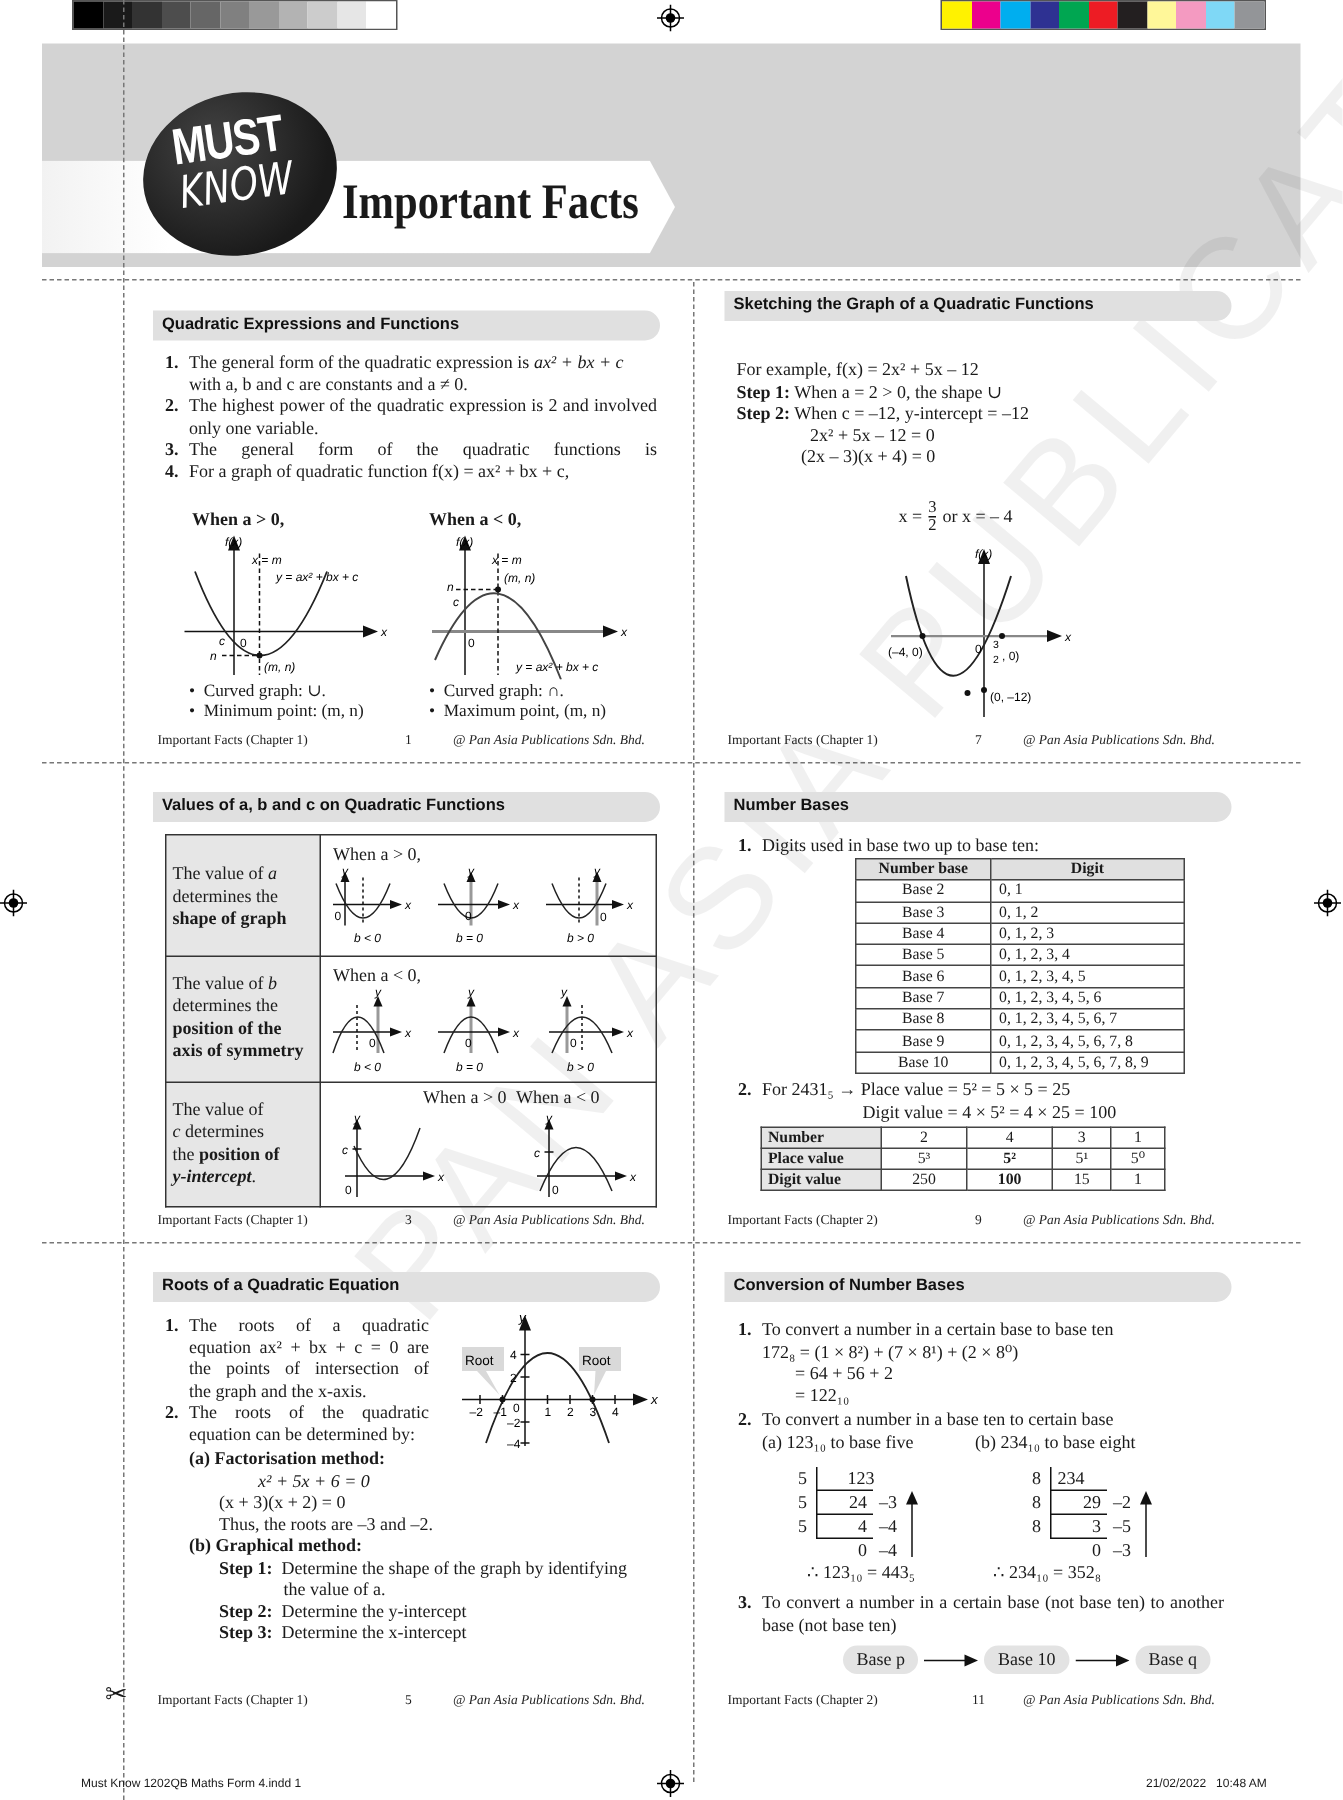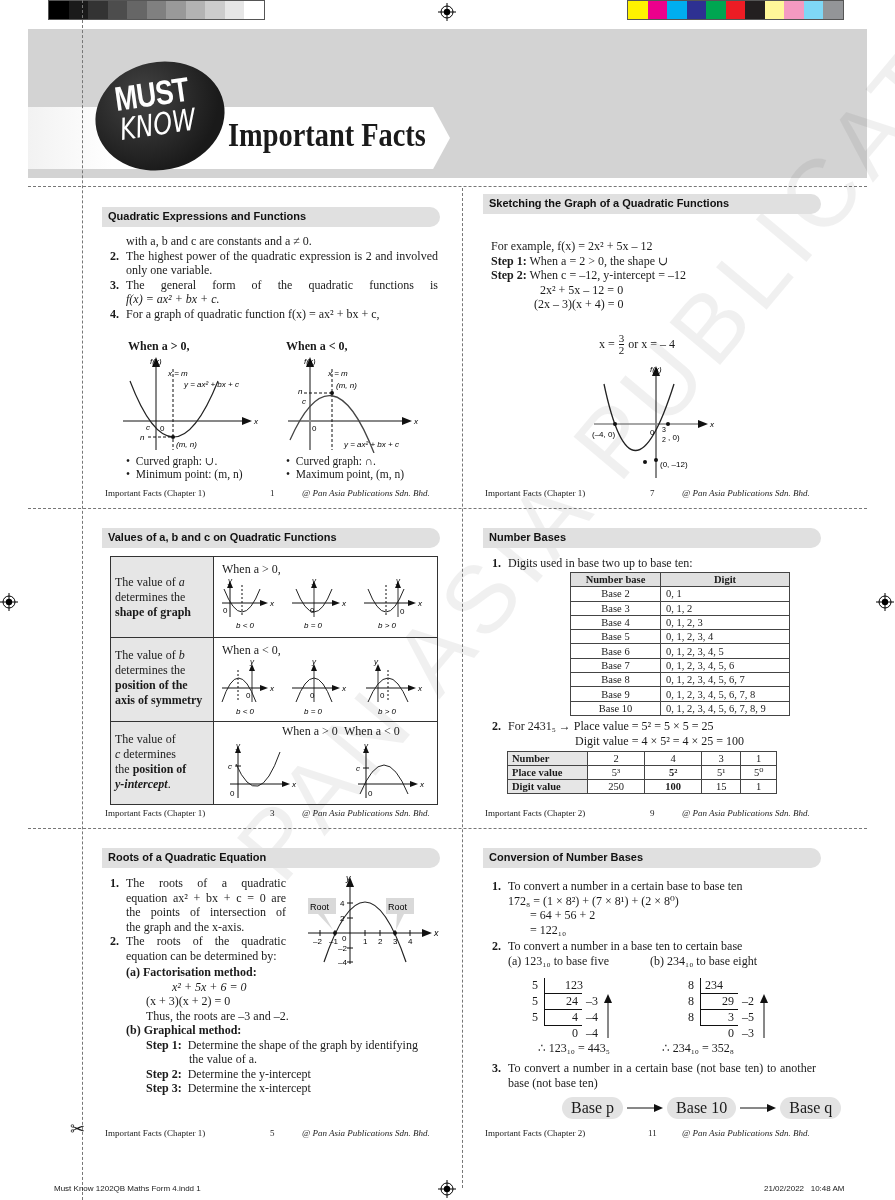--- a/index.html
+++ b/index.html
@@ -39,21 +39,21 @@
   table { border-collapse: collapse; }
   .nb td, .nb th { border: 1px solid #444; font-size: 10.5px; padding: 0 5px; height: 14.3px; line-height: 13px; }
   .nb th { background: #e0e0e0; font-weight: bold; }
   .nb td:first-child { text-align: center; }
   .pv td { border: 1px solid #444; font-size: 10.5px; height: 14px; line-height: 12px; text-align: center; }
   .pv td:first-child { text-align: left; font-weight: bold; background: #e6e6e6; padding-left: 4px; }
 
   .vtable td { border: 1px solid #333; vertical-align: top; }
   .vtable td.lab { background: #e6e6e6; font-size: 12px; line-height: 15px; padding: 6px 4px 0 4px; }
 
-  .pill { background: #e3e3e3; border-radius: 12px; padding: 2px 9px; font-size: 16px; display: inline-block; }
+  .pill { background: #e3e3e3; border-radius: 12px; padding: 2px 9px; font-size: 12px; display: inline-block; }
   svg text { font-family: "Liberation Sans", sans-serif; }
 
   .watermark { left: 160px; top: 560px; font-family: "Liberation Sans", sans-serif; font-size: 96px; color: rgba(0,0,0,0.06); transform: rotate(-50deg); transform-origin: left top; white-space: nowrap; letter-spacing: 8px; pointer-events: none; }
 </style>
 </head>
 <body>
 
 <div class="bar" style="left:48px;">
   <span style="background:#000"></span>
     <span style="background:#1a1a1a"></span>
@@ -116,30 +116,30 @@
 <div class="abs vdash" style="left:462px;top:188px;height:1000px;"></div>
 <div class="abs hdash" style="left:28px;top:186px;width:839px;"></div>
 <div class="abs hdash" style="left:28px;top:508px;width:839px;"></div>
 <div class="abs hdash" style="left:28px;top:828px;width:839px;"></div>
 <div class="abs" style="left:70px;top:1118px;font-size:18px;">✂</div>
 
 <div class="abs watermark" style="left:215px;top:830px;">PAN ASIA PUBLICATIONS</div>
 
 <div class="abs sec-head" style="left:102px;top:207px;width:338px;">Quadratic Expressions and Functions</div>
 <div class="abs para" style="left:110px;top:234px;width:328px;">
+  <div><span class="num">1.</span><span>The general form of the quadratic expression is </span><i>ax² + bx + c</i></div>
   <div class="indent">with a, b and c are constants and a ≠ 0.</div>
   <div style="display:flex;">
       <span class="num">2.</span>
       <span class="justify" style="flex:1;text-align-last:left;">The highest power of the quadratic expression is 2 and involved only one variable.</span>
     </div>
   <div style="display:flex;">
       <span class="num">3.</span>
       <span class="justify" style="flex:1;">The general form of the quadratic functions is</span>
     </div>
-  <div class="indent it">f(x) = ax² + bx + c.</div>
   <div><span class="num">4.</span><span>For a graph of quadratic function f(x) = ax² + bx + c,</span></div>
 </div>
 <div class="abs para" style="left:128px;top:339px;font-weight:bold;">When a &gt; 0,</div>
 <div class="abs para" style="left:286px;top:339px;font-weight:bold;">When a &lt; 0,</div>
 
 <svg class="abs" style="left:118px;top:355px" width="150" height="98" viewBox="0 0 150 98">
   <line x1="38" y1="95" x2="38" y2="8" stroke="#111" stroke-width="1"></line>
     <polygon points="38,2 34,12 42,12" fill="#111"></polygon>
   <line x1="5" y1="66" x2="126" y2="66" stroke="#111"></line>
     <polygon points="134,66 124,62 124,70" fill="#111"></polygon>

